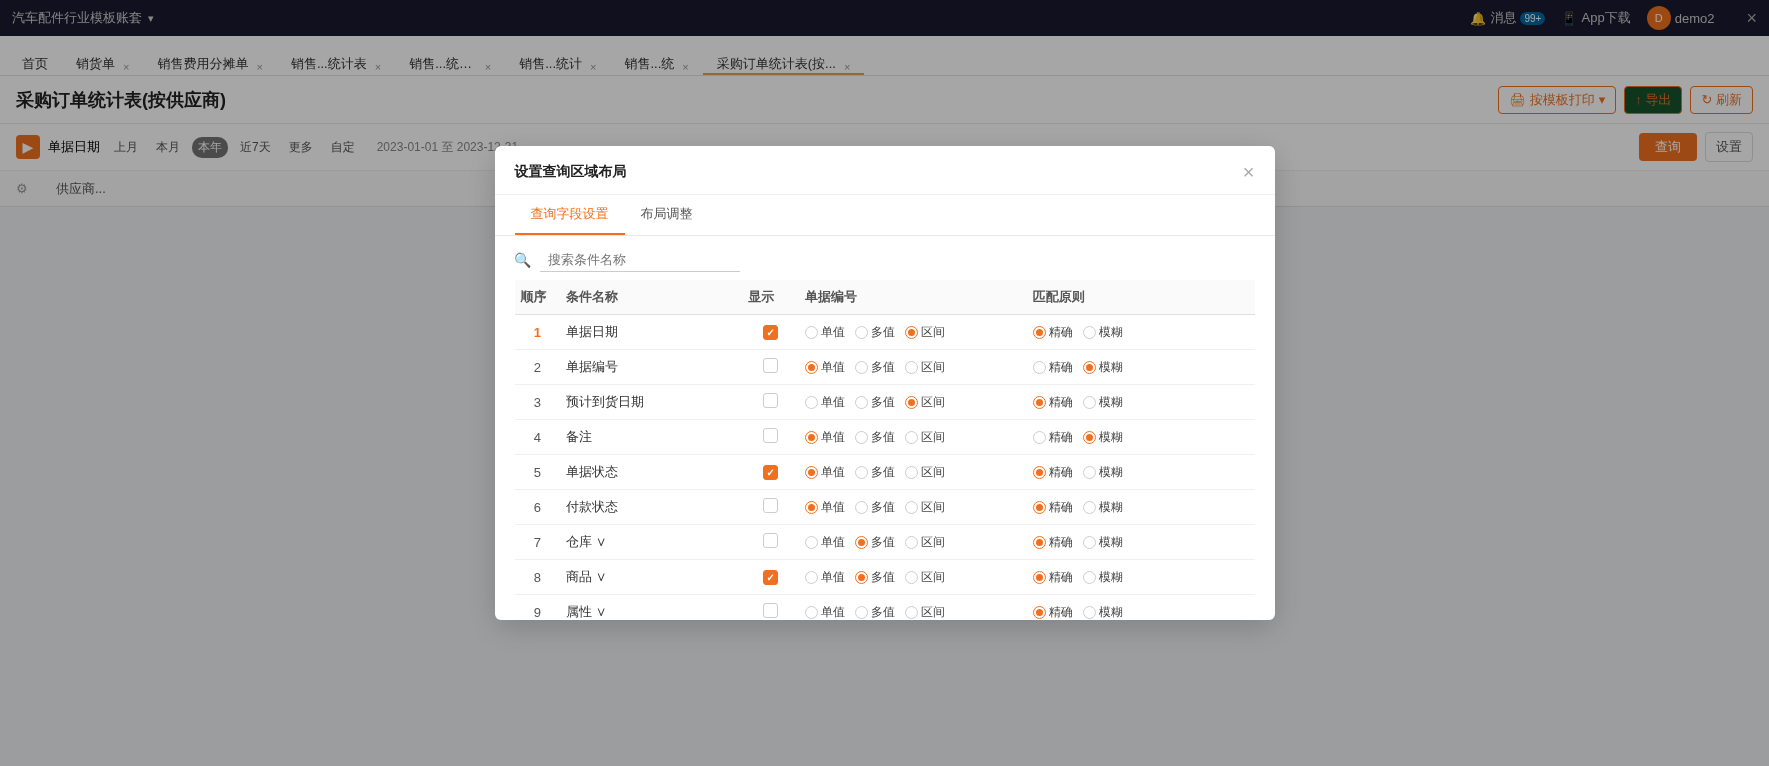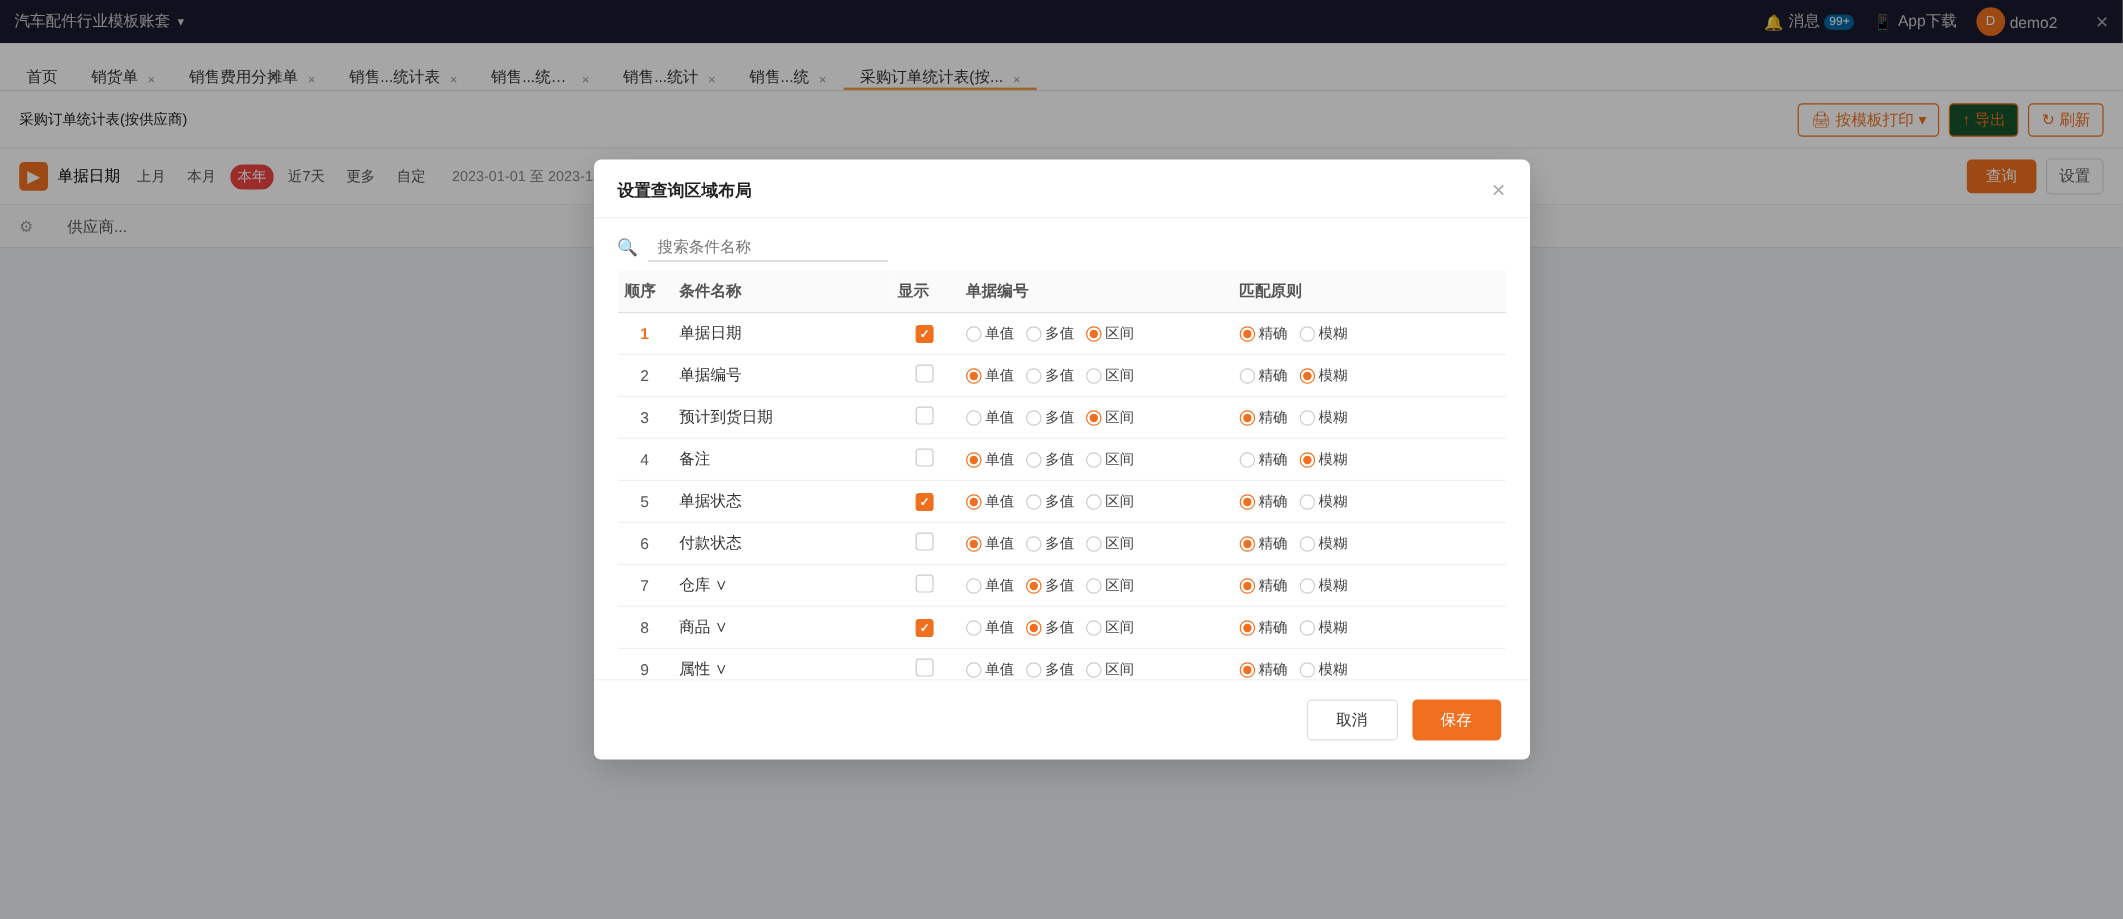--- a/index.html
+++ b/index.html
@@ -46,39 +46,39 @@
     
     .page-header {
       height: 48px;
       background: #fff;
       display: flex;
       align-items: center;
       padding: 0 16px;
       border-bottom: 1px solid #e8e8e8;
       justify-content: space-between;
     }
-    .page-title { font-size: 12px; font-weight: normal; color: #222; }
+    .page-title { font-size: 18px; font-weight: bold; color: #222; }
     .page-actions { display: flex; align-items: center; gap: 8px; }
     .btn-print { display: flex; align-items: center; gap: 4px; font-size: 13px; color: #f07020; cursor: pointer; border: 1px solid #f07020; border-radius: 4px; padding: 4px 10px; background: #fff; }
     .btn-export { font-size: 13px; color: #f07020; cursor: pointer; border: 1px solid #f07020; border-radius: 4px; padding: 4px 10px; background: #14532d; }
     .btn-refresh { font-size: 13px; color: #f07020; cursor: pointer; border: 1px solid #f07020; border-radius: 4px; padding: 4px 10px; background: #fff; }
 
     
     .filter-bar {
       background: #fff;
       padding: 8px 16px;
       display: flex;
       align-items: center;
       gap: 8px;
       border-bottom: 1px solid #eee;
     }
     .filter-toggle { background: #f07020; color: #fff; border: none; border-radius: 4px; width: 24px; height: 24px; cursor: pointer; font-size: 14px; display: flex; align-items: center; justify-content: center; }
     .date-tags { display: flex; gap: 6px; align-items: center; }
     .date-tag { font-size: 12px; color: #555; cursor: pointer; padding: 2px 6px; border-radius: 3px; }
-    .date-tag.active { background: #ef4444; color: #fff; border-radius: 10px; }
+    .date-tag.active { background: #737373; color: #fff; border-radius: 10px; }
     .date-range { font-size: 12px; color: #888; margin-left: 8px; }
     .btn-query { background: #f07020; color: #fff; border: none; border-radius: 4px; padding: 5px 16px; font-size: 13px; cursor: pointer; margin-left: auto; }
     .btn-setting { border: 1px solid #ddd; background: #fff; color: #555; border-radius: 4px; padding: 5px 10px; font-size: 13px; cursor: pointer; }
 
     
     .table-area {
       background: #fff;
       margin: 0;
       overflow: auto;
     }
@@ -381,20 +381,28 @@
 </div>
 
 <div class="modal-overlay">
   <div class="modal">
 
     <div class="modal-header">
       <span class="modal-title">设置查询区域布局</span>
       <button class="modal-close">×</button>
     </div>
 
+    <div class="modal-tabs">
+      <div class="modal-tab active">
+        <span>查询字段设置</span>
+      </div>
+      <div class="modal-tab">
+        <span>布局调整</span>
+      </div>
+    </div>
 
     <div class="modal-search">
       <span class="modal-search-icon">🔍</span>
       <input class="modal-search-input" type="text" placeholder="搜索条件名称" style="">
     </div>
 
     <div class="modal-table-wrap">
       <table class="modal-table">
         <thead>
           <tr>
@@ -701,18 +709,14 @@
                     <span class="custom-radio"></span>
                     <span>模糊</span>
                   </span>
                 </div>
               </td>
             </tr>
           </tbody>
       </table>
     </div>
 
-    <div class="modal-footer">
-      <button class="btn-cancel">取消</button>
-      <button class="btn-save">保存</button>
-    </div>
   </div>
 </div>
 
 </body></html>

